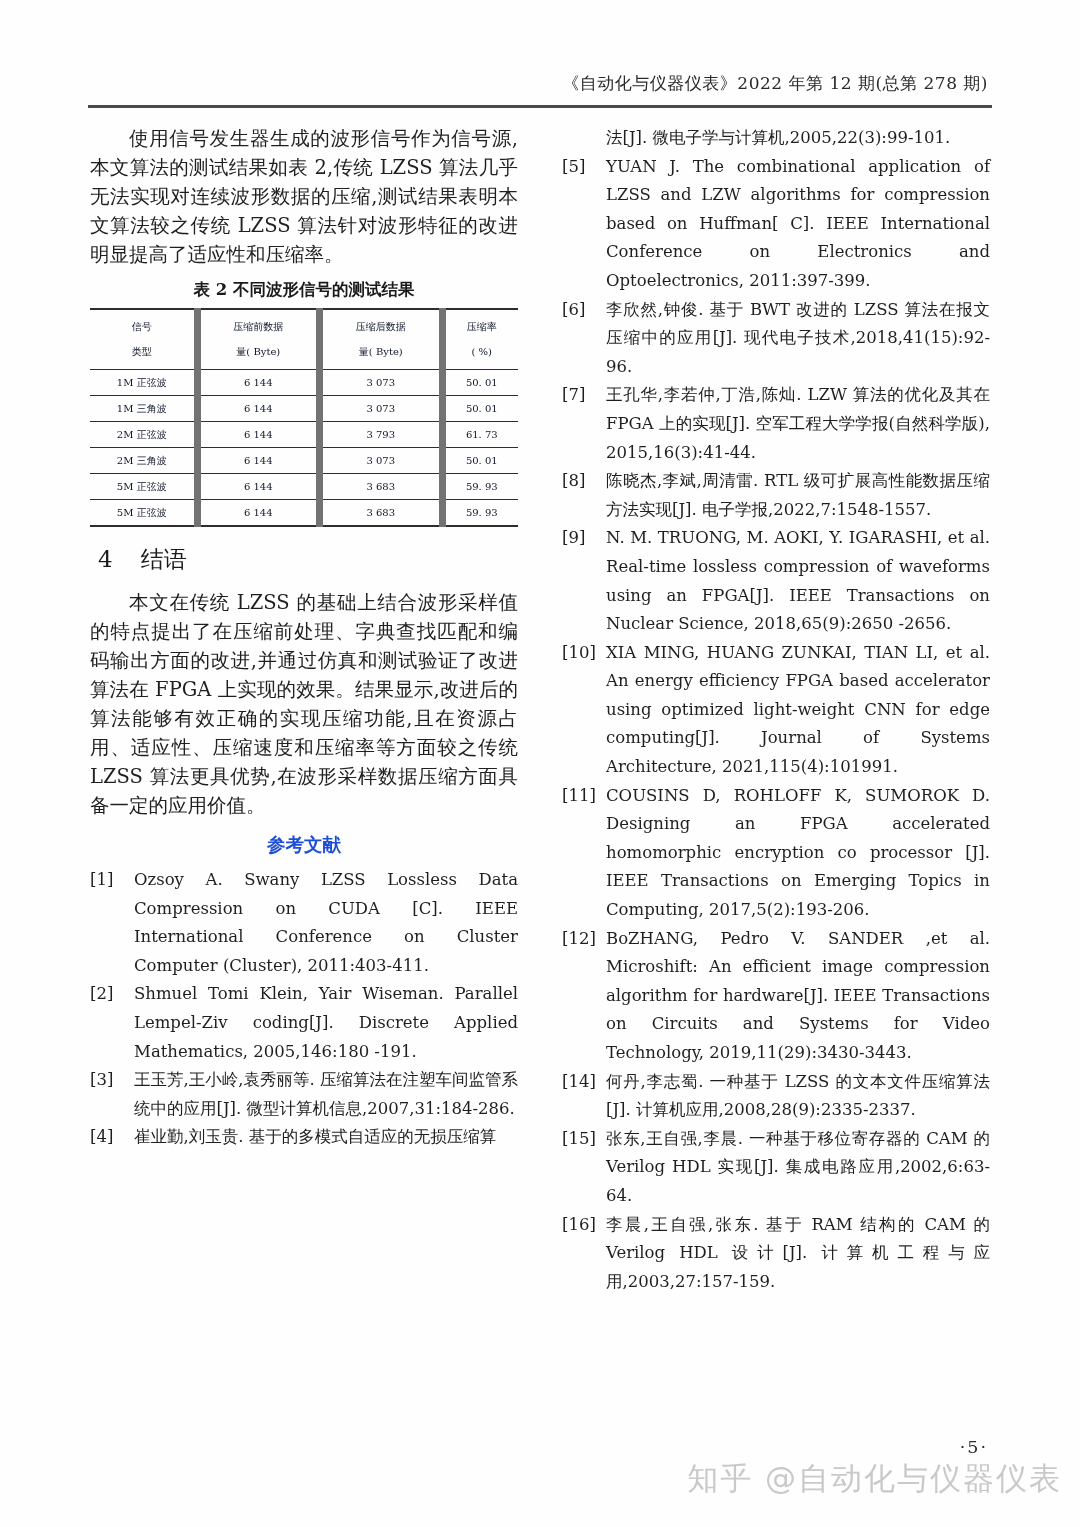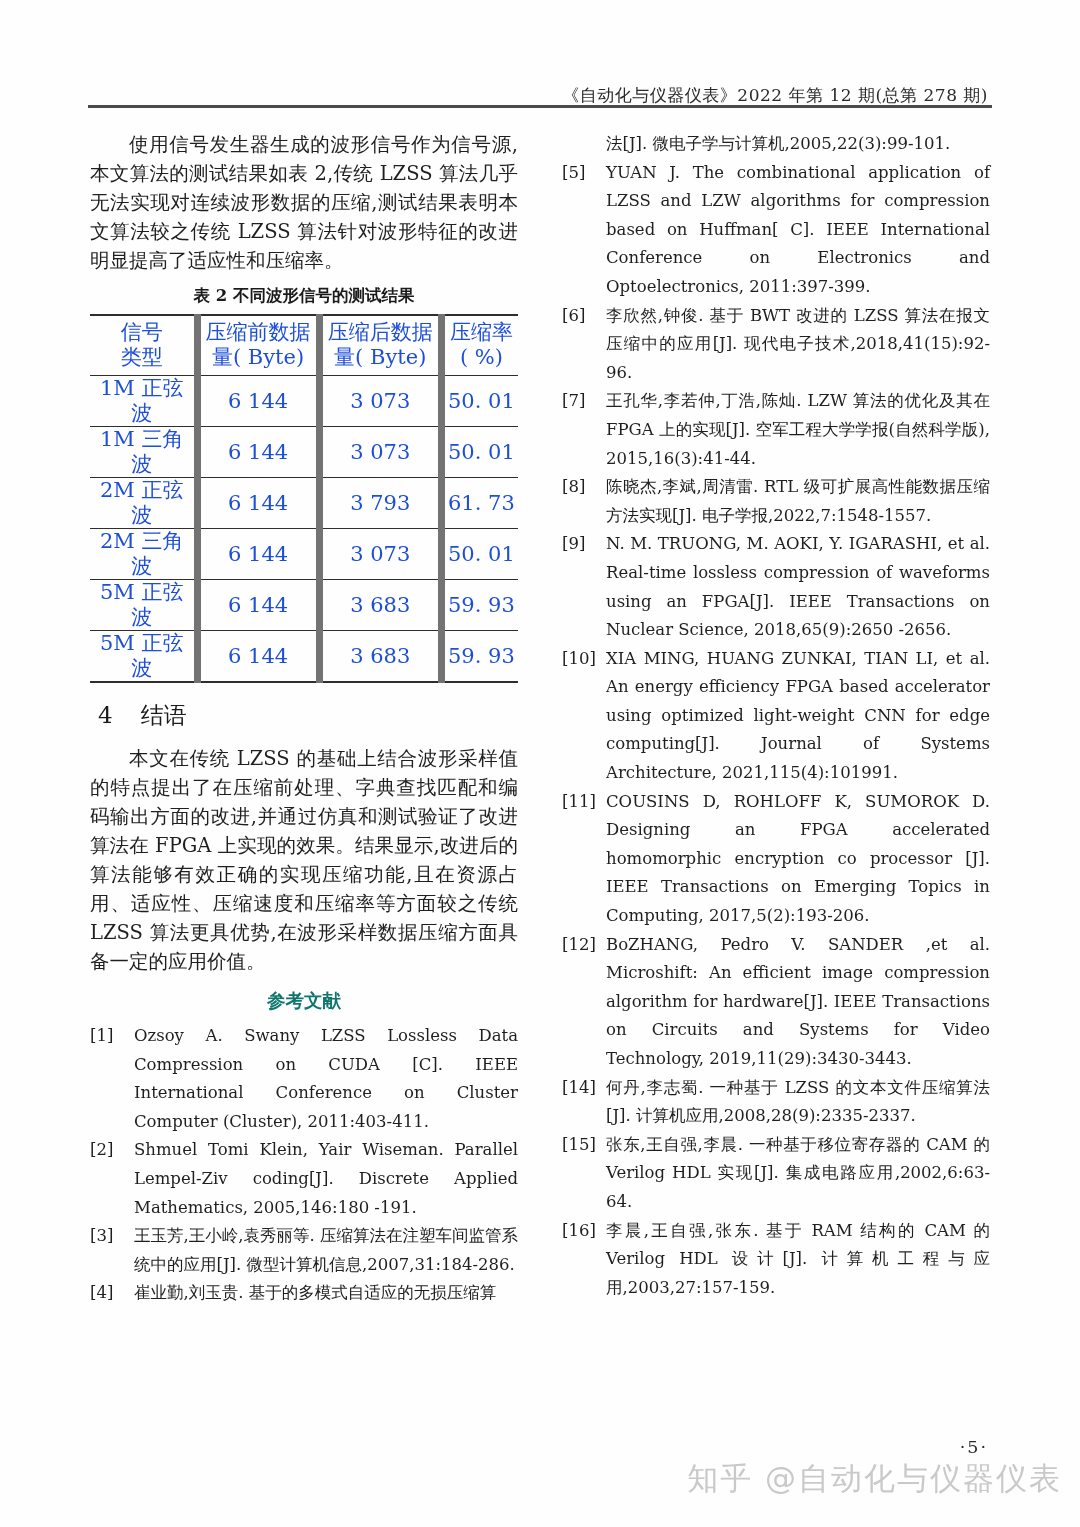--- a/index.html
+++ b/index.html
@@ -8,35 +8,35 @@
     position: relative;
     width: 1080px;
     height: 1527px;
     background: #fefefe;
     font-family: "DejaVu Serif", "Liberation Serif", serif;
     color: #222222;
     overflow: hidden;
   }
   .journal-header {
     position: absolute;
-    top: 84px; left: 90px; right: 92px;
+    top: 72px; left: 90px; right: 92px;
     text-align: right;
     font-size: 17px;
     letter-spacing: 0.5px;
     color: #2a2a2a;
   }
   .header-rule {
     position: absolute;
     top: 105px; left: 88px; right: 88px;
     height: 3px;
     background: #4a4a4a;
   }
   .columns {
     position: absolute;
-    top: 130px; left: 90px;
+    top: 124px; left: 90px;
     width: 900px;
     display: flex;
     gap: 44px;
     justify-content: center;
   }
   .col { width: 432px; }
 
   .body-par {
     margin: 0;
     font-size: 19.5px;
@@ -51,22 +51,22 @@
     text-align: center;
     font-weight: bold;
     font-size: 16.5px;
     color: #1a1a1a;
   }
   table.results {
     width: 100%;
     border-collapse: collapse;
     border-top: 2.5px solid #2e2e2e;
     border-bottom: 2.5px solid #2e2e2e;
-    font-size: 21px;
-    color: #1d4ed8;
+    font-size: 10px;
+    color: #0f172a;
   }
   .results th, .results td {
     text-align: center;
     font-weight: normal;
     padding: 0;
   }
   .results thead th {
     line-height: 25px;
     padding: 4px 0 5px;
     border-bottom: 1.2px solid #2e2e2e;
@@ -84,21 +84,21 @@
     font-size: 23px;
     color: #1a1a1a;
   }
   .section-number { display: inline-block; margin-right: 28px; }
 
   .refs-heading {
     margin: 12px 0 9px;
     text-align: center;
     font-weight: bold;
     font-size: 18.5px;
-    color: #0f766e;
+    color: #1d4ed8;
   }
   ol.refs {
     list-style: none;
     margin: 0;
     padding: 0;
     font-size: 16.5px;
     line-height: 28.6px;
     text-align: justify;
     color: #1f1f1f;
   }

